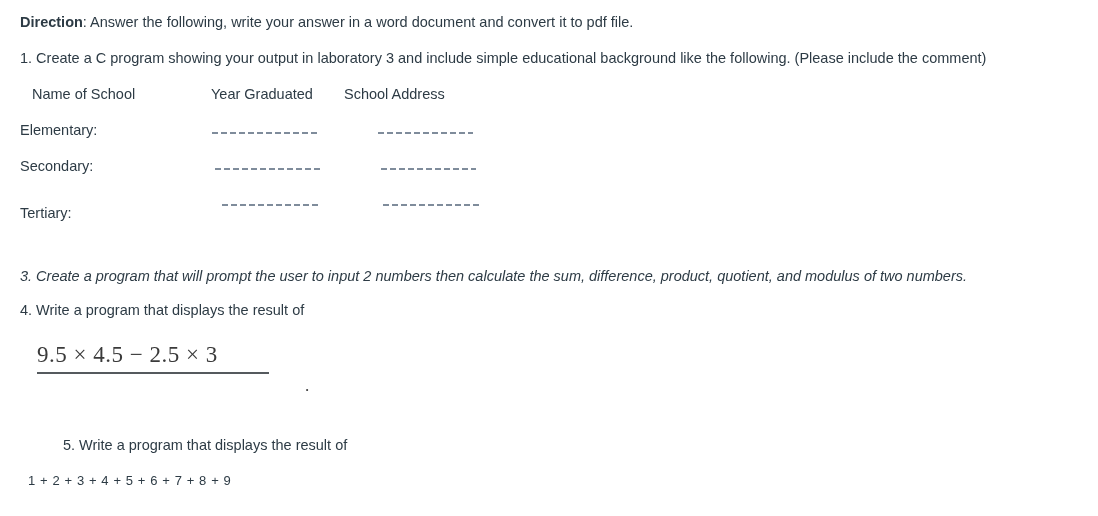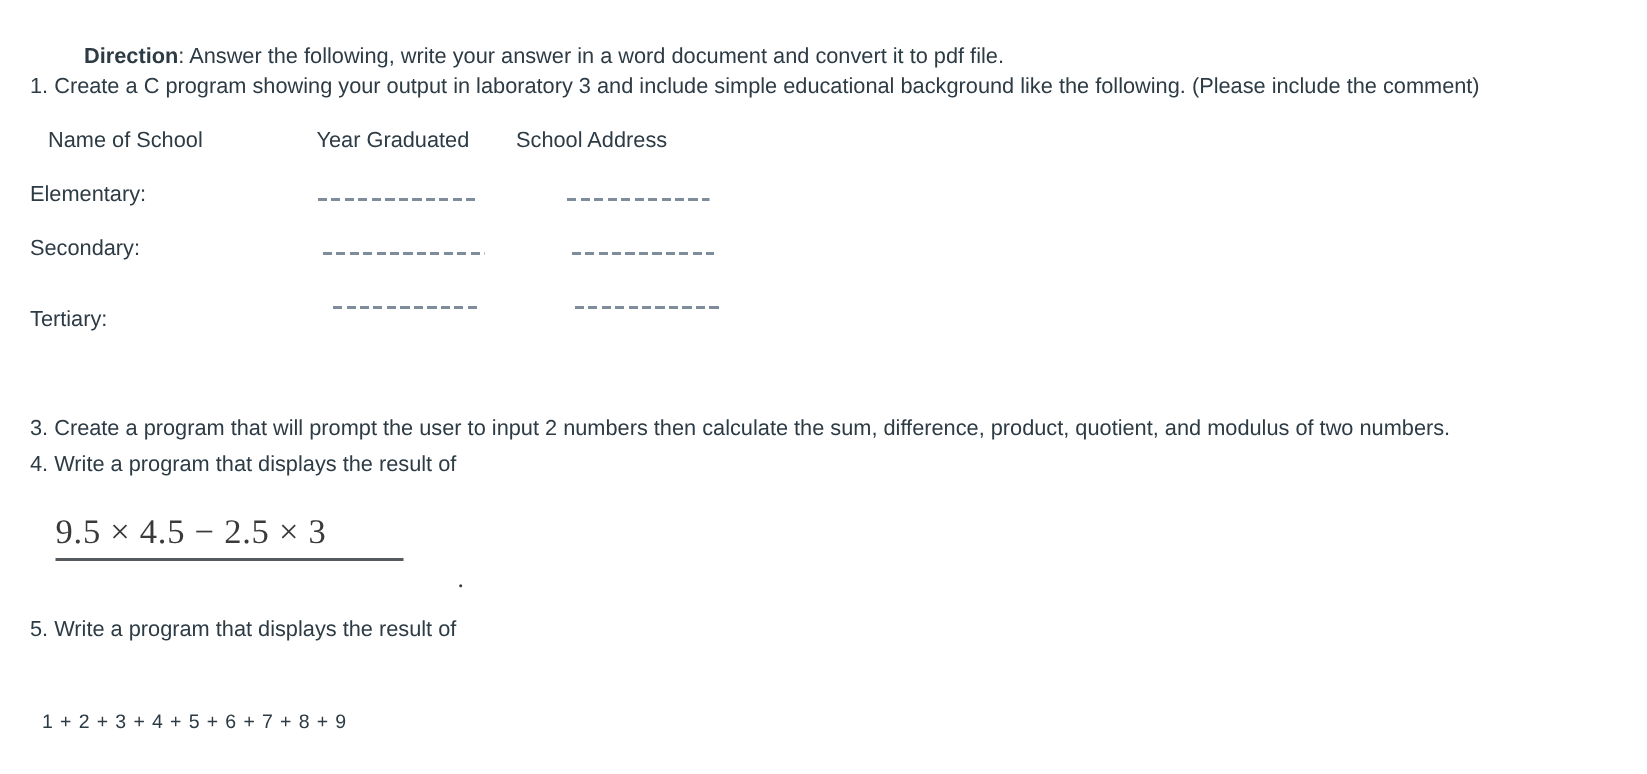--- a/index.html
+++ b/index.html
@@ -32,30 +32,30 @@
     line-height: 18px;
     color: #2d3b45;
     white-space: nowrap;
   }
 
   .bold {
     font-weight: bold;
   }
 
   
-  .l-direction { top: 29px; margin-left: 36px; }
+  .l-direction { top: 13px; }
   .l-q1        { top: 49px; }
   .l-headers   { top: 85px; margin-left: 12px; }
   .l-elementary{ top: 121px; }
   .l-secondary { top: 157px; }
   .l-tertiary  { top: 204px; text-align: center; }
   .l-q2        { top: 229px; }
-  .l-q3        { top: 277px; }
+  .l-q3        { top: 267px; font-style: italic; }
   .l-q4        { top: 301px; }
-  .l-q5        { top: 411px; }
+  .l-q5        { top: 436px; margin-left: 43px; }
 
   
   .col-year {
     position: absolute;
     left: 211px;
     top: 85px;
     font-size: 14.5px;
     line-height: 18px;
     white-space: nowrap;
   }

